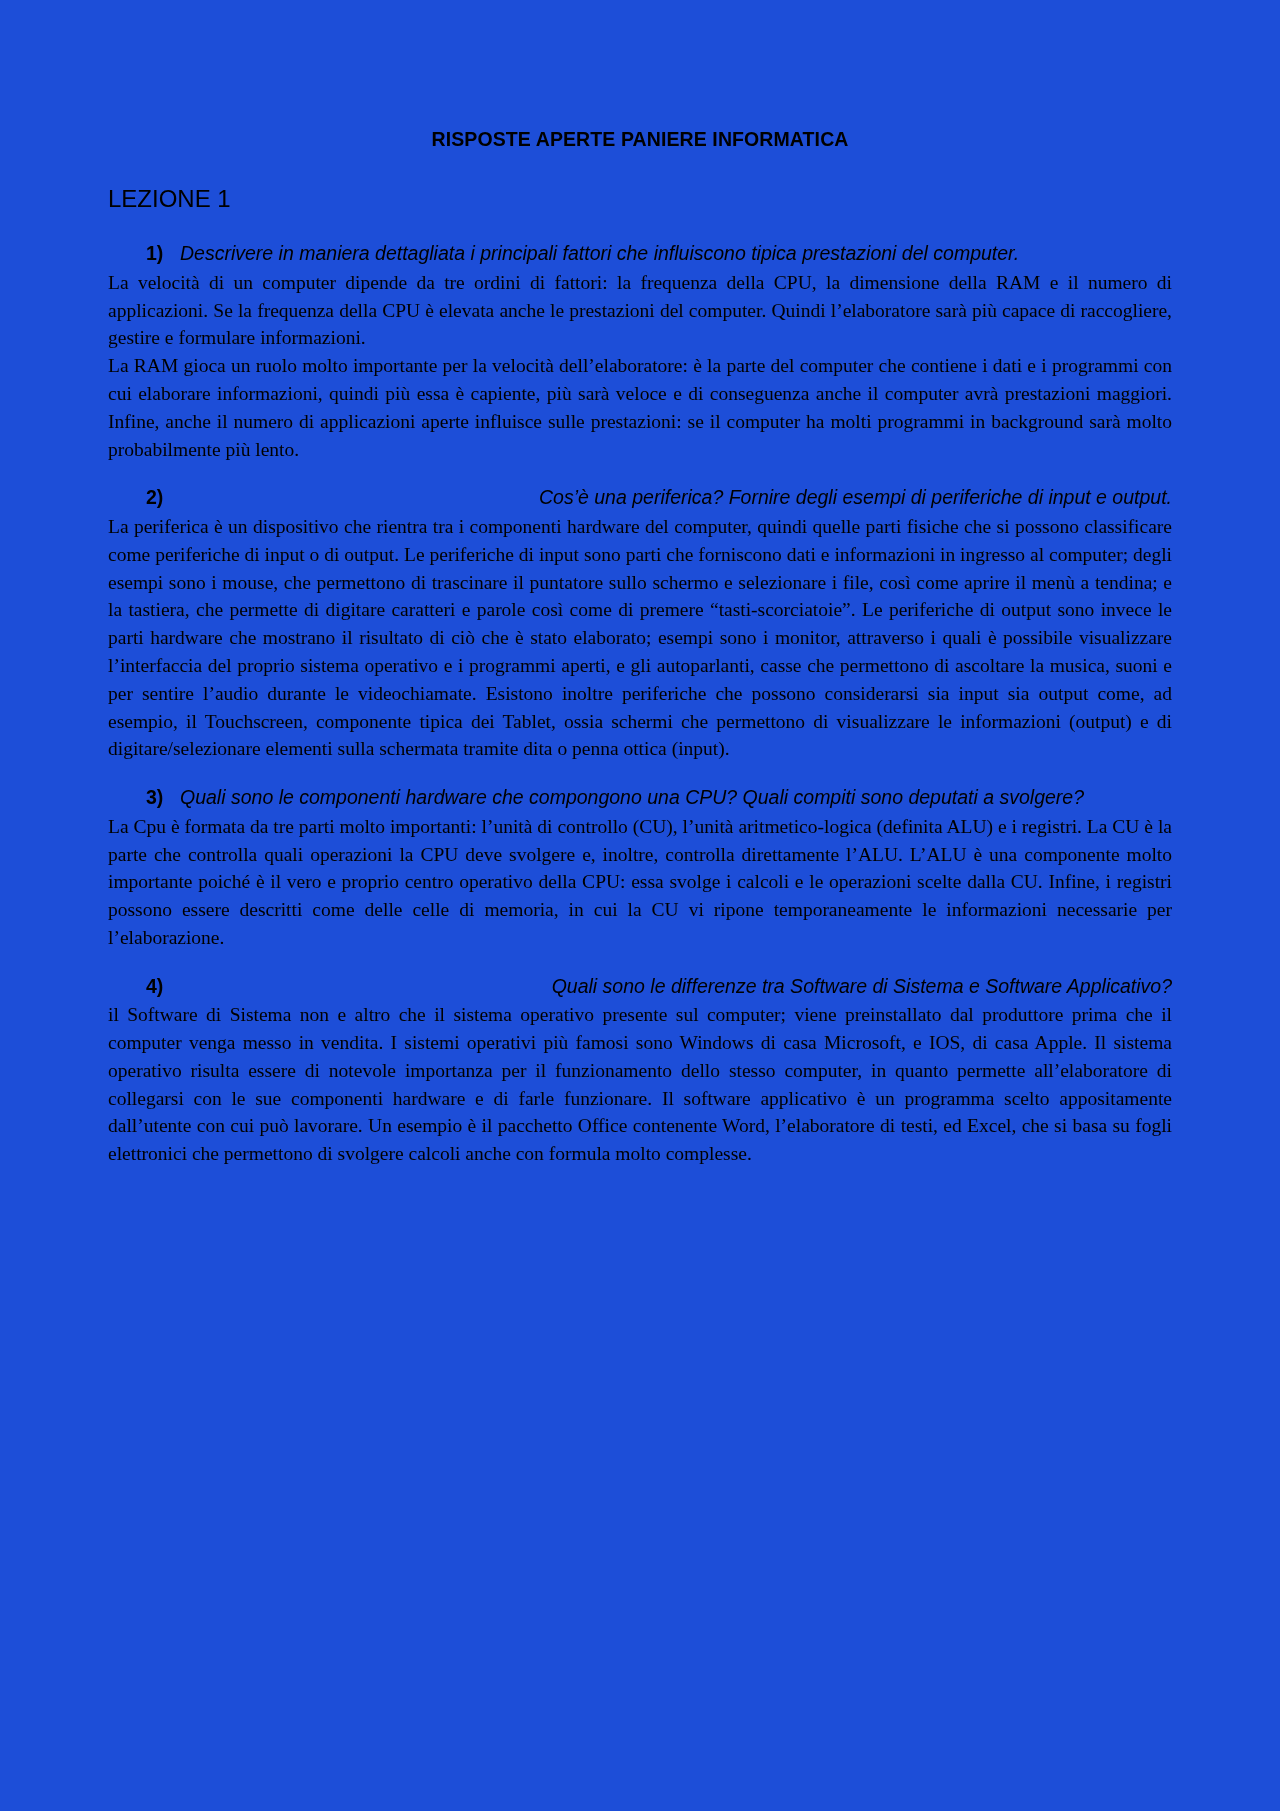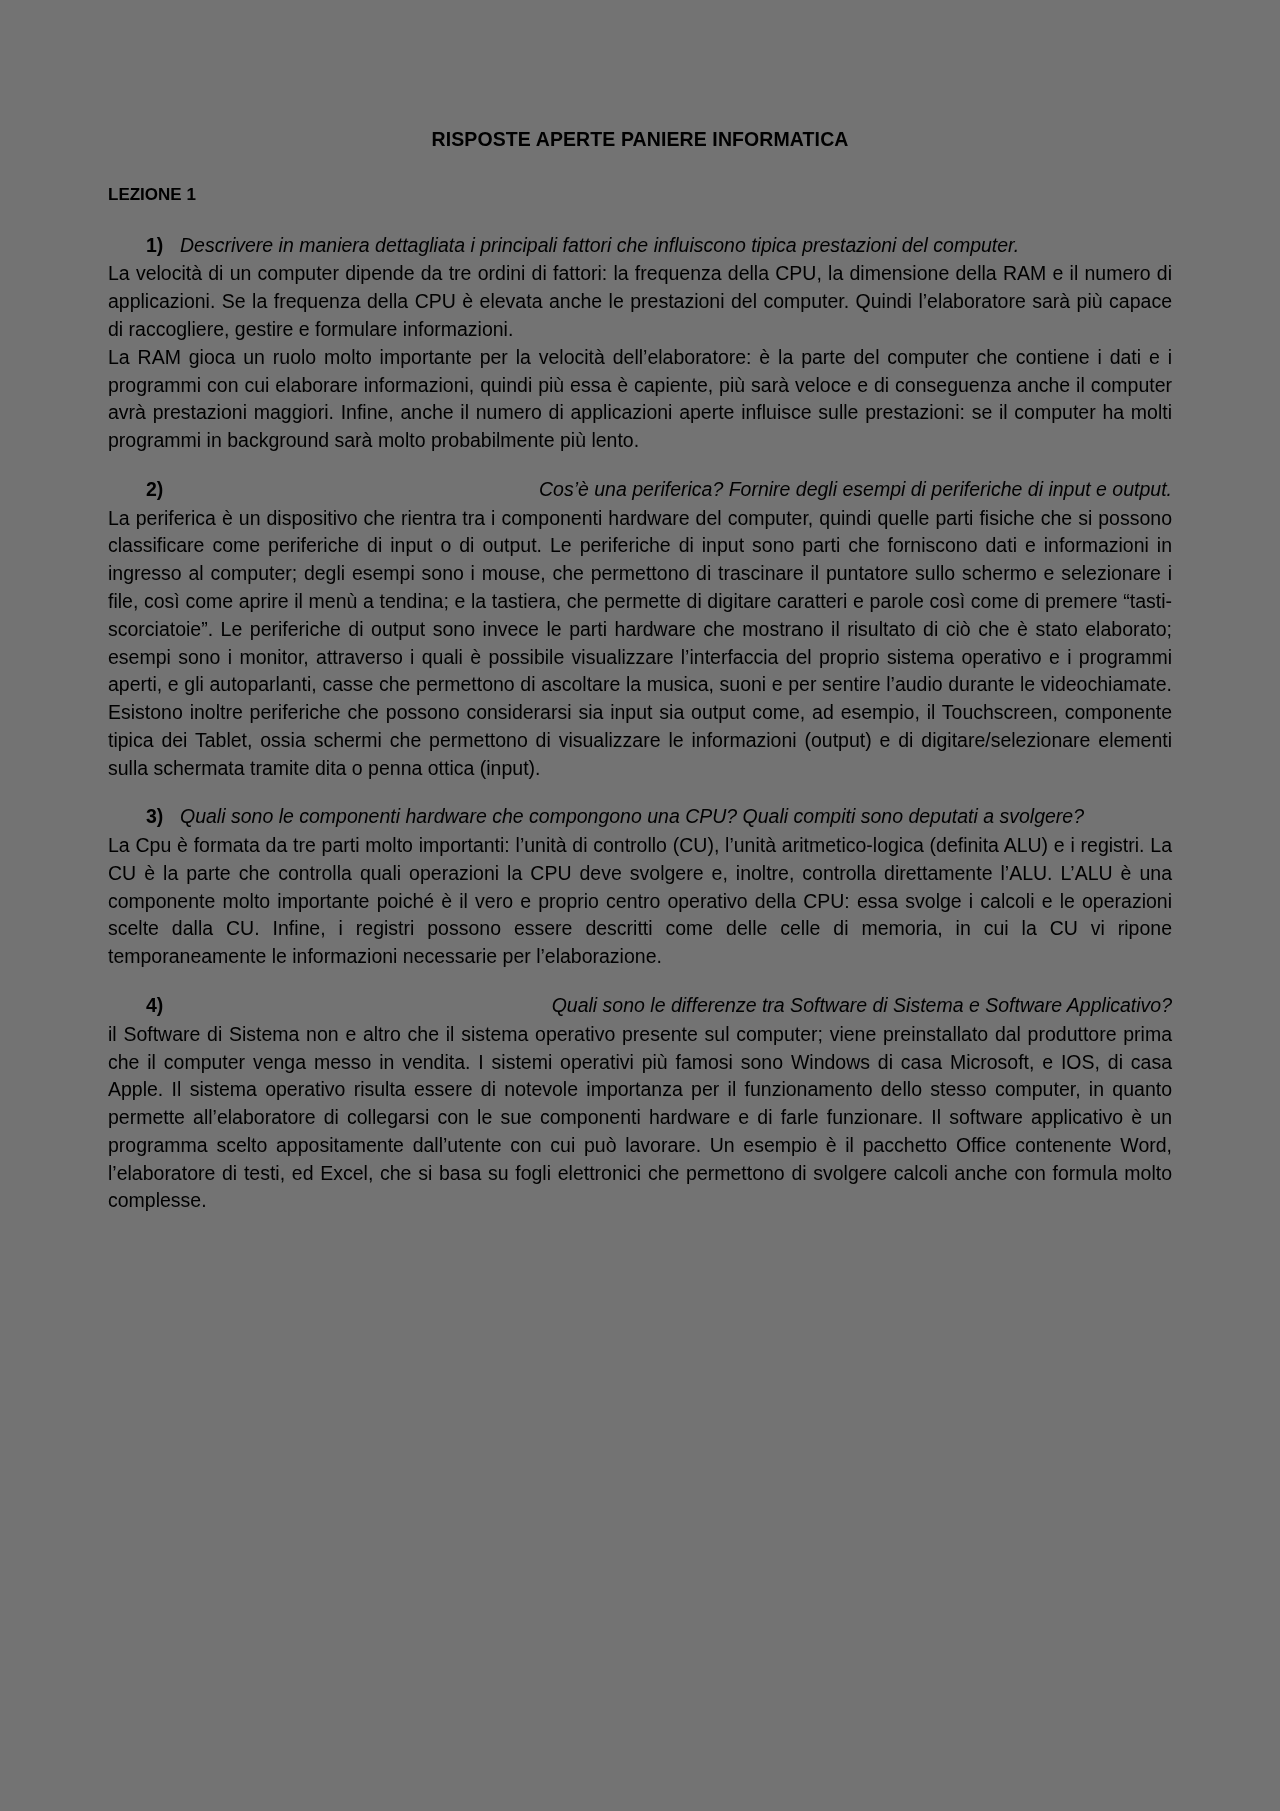--- a/index.html
+++ b/index.html
@@ -8,36 +8,36 @@
     background: #ffffff;
   }
   body {
     font-family: "Liberation Sans", sans-serif;
     color: #000000;
   }
   .page {
     position: relative;
     width: 1280px;
     height: 1811px;
-    background: #737373;
+    background: #1d4ed8;
     box-sizing: border-box;
     padding: 128px 108px 60px 108px;
     overflow: hidden;
   }
   .doc-title {
     text-align: center;
     font-weight: bold;
     font-size: 19.5px;
     letter-spacing: 0.1px;
     margin: 0 0 34px 0;
     line-height: 1.2;
   }
   .lesson-heading {
-    font-weight: bold;
-    font-size: 17px;
+    font-weight: normal;
+    font-size: 24px;
     margin: 0 0 26px 0;
     line-height: 1.2;
   }
   .qa-block {
     margin-bottom: 21px;
   }
   .question {
     display: flex;
     align-items: flex-start;
     font-style: italic;
@@ -66,20 +66,21 @@
     font-size: 19.5px;
     line-height: 1.425;
     text-align: justify;
     text-justify: inter-word;
     margin: 0;
     hyphens: none;
   }
   .answer p {
     margin: 0;
     text-align: justify;
+    font-family: Liberation Serif, serif;
   }
 </style>
 </head>
 <body>
 
 <div class="page">
 
   <div class="doc-title">RISPOSTE APERTE PANIERE INFORMATICA</div>
 
   <div class="lesson-heading">LEZIONE 1</div>

